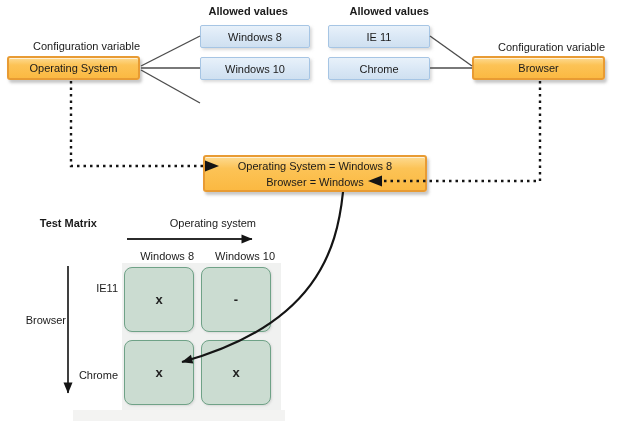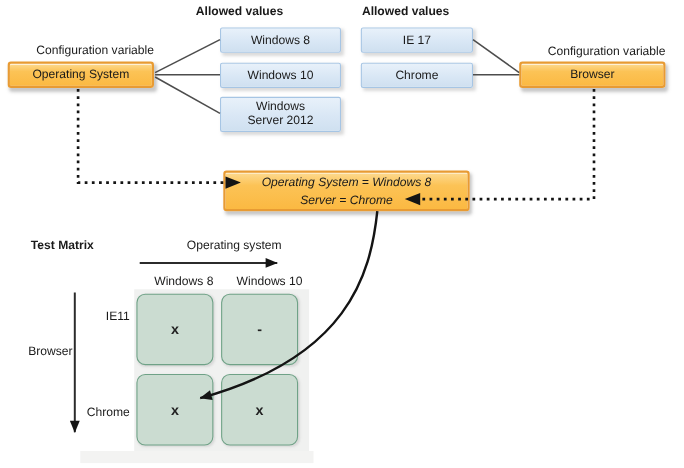--- a/index.html
+++ b/index.html
@@ -2,37 +2,37 @@
 <html><head>
 <meta charset="utf-8">
 <style>
   html,body{margin:0;padding:0;background:#fff;}
   .canvas{
     position:relative;width:622px;height:425px;background:#fff;overflow:hidden;
     font-family:"Liberation Sans",sans-serif;color:#1a1a1a;
   }
   .abs{position:absolute;}
   .lbl{font-size:11px;line-height:14px;text-align:right;white-space:nowrap;}
-  .hdr{font-size:11px;font-weight:bold;line-height:15px;text-align:left;white-space:nowrap;}
+  .hdr{font-size:11px;font-weight:bold;line-height:15px;text-align:right;white-space:nowrap;}
   .orange{
     background:linear-gradient(180deg,#FDDA90 0%,#FCC356 35%,#FBB942 100%);
     border:2px solid #E89B33;border-radius:3px;
     box-shadow:2px 3px 3px rgba(130,130,130,.45), inset 0 1px 0 rgba(255,255,255,.65);
     display:flex;align-items:center;justify-content:center;
     font-size:11px;box-sizing:border-box;
   }
   .blue{
     background:linear-gradient(180deg,#E8F1FA 0%,#D9E7F5 55%,#CFE0F0 100%);
     border:1.5px solid #A6C5E4;border-radius:2px;
     box-shadow:2px 2px 3px rgba(150,150,150,.35);
     display:flex;align-items:center;justify-content:center;
     font-size:11px;box-sizing:border-box;text-align:center;
   }
   .configbox{
-    flex-direction:column;line-height:16px;font-style:italic;
+    flex-direction:column;line-height:16px;
   }
   .cell{
     background:#CBDCD1;border:1.5px solid #6FA287;border-radius:8px;
     display:flex;align-items:center;justify-content:center;
     font-size:13px;font-weight:bold;color:#222;box-sizing:border-box;
     box-shadow:1px 1px 2px rgba(160,160,160,.3);
   }
   .panel{background:#F0F1F0;}
   .strip{background:#F3F3F2;}
   .wrap2{white-space:normal;width:72px;margin:0 auto;line-height:13px;}
@@ -45,37 +45,34 @@
 
   <div class="abs panel" style="left:122px;top:263px;width:159px;height:148px;"></div>
   <div class="abs strip" style="left:73px;top:410px;width:212px;height:11px;"></div>
 
   <div class="abs lbl" style="left:8px;top:39px;width:132px;">Configuration variable</div>
   <div class="abs orange" style="left:7px;top:56px;width:133px;height:24px;">Operating System</div>
 
   <div class="abs hdr" style="left:178px;top:4px;width:110px;">Allowed values</div>
   <div class="abs blue" style="left:200px;top:25px;width:110px;height:23px;">Windows 8</div>
   <div class="abs blue" style="left:200px;top:57px;width:110px;height:23px;">Windows 10</div>
-  <div class="abs blue" style="left:200px;top:88px;width:110px;height:32px;">
-    <span class="wrap2">Windows Server 2012</span>
-  </div>
 
   <div class="abs hdr" style="left:329px;top:4px;width:100px;">Allowed values</div>
-  <div class="abs blue" style="left:328px;top:25px;width:102px;height:23px;">IE 17</div>
+  <div class="abs blue" style="left:328px;top:25px;width:102px;height:23px;">IE 11</div>
   <div class="abs blue" style="left:328px;top:57px;width:102px;height:23px;">Chrome</div>
 
   <div class="abs lbl" style="left:473px;top:40px;width:132px;">Configuration variable</div>
   <div class="abs orange" style="left:472px;top:56px;width:133px;height:24px;">Browser</div>
 
   <div class="abs orange configbox" style="left:203px;top:155px;width:224px;height:37px;">
     <div>Operating System = Windows 8</div>
-    <div>Server = Chrome</div>
+    <div>Browser = Windows</div>
   </div>
 
-  <div class="abs hdr" style="left:28px;top:216px;width:85px;">Test Matrix</div>
+  <div class="abs hdr" style="left:12px;top:216px;width:85px;">Test Matrix</div>
   <div class="abs lbl" style="left:138px;top:216px;width:118px;">Operating system</div>
   <div class="abs lbl" style="left:122px;top:249px;width:72px;">Windows 8</div>
   <div class="abs lbl" style="left:197px;top:249px;width:78px;">Windows 10</div>
 
   <div class="abs lbl" style="left:78px;top:281px;width:40px;text-align:right;">IE11</div>
   <div class="abs lbl" style="left:68px;top:368px;width:50px;text-align:right;">Chrome</div>
   <div class="abs lbl" style="left:12px;top:313px;width:54px;">Browser</div>
 
   <div class="abs cell" style="left:124px;top:267px;width:70px;height:65px;">x</div>
   <div class="abs cell" style="left:201px;top:267px;width:70px;height:65px;">-</div>

